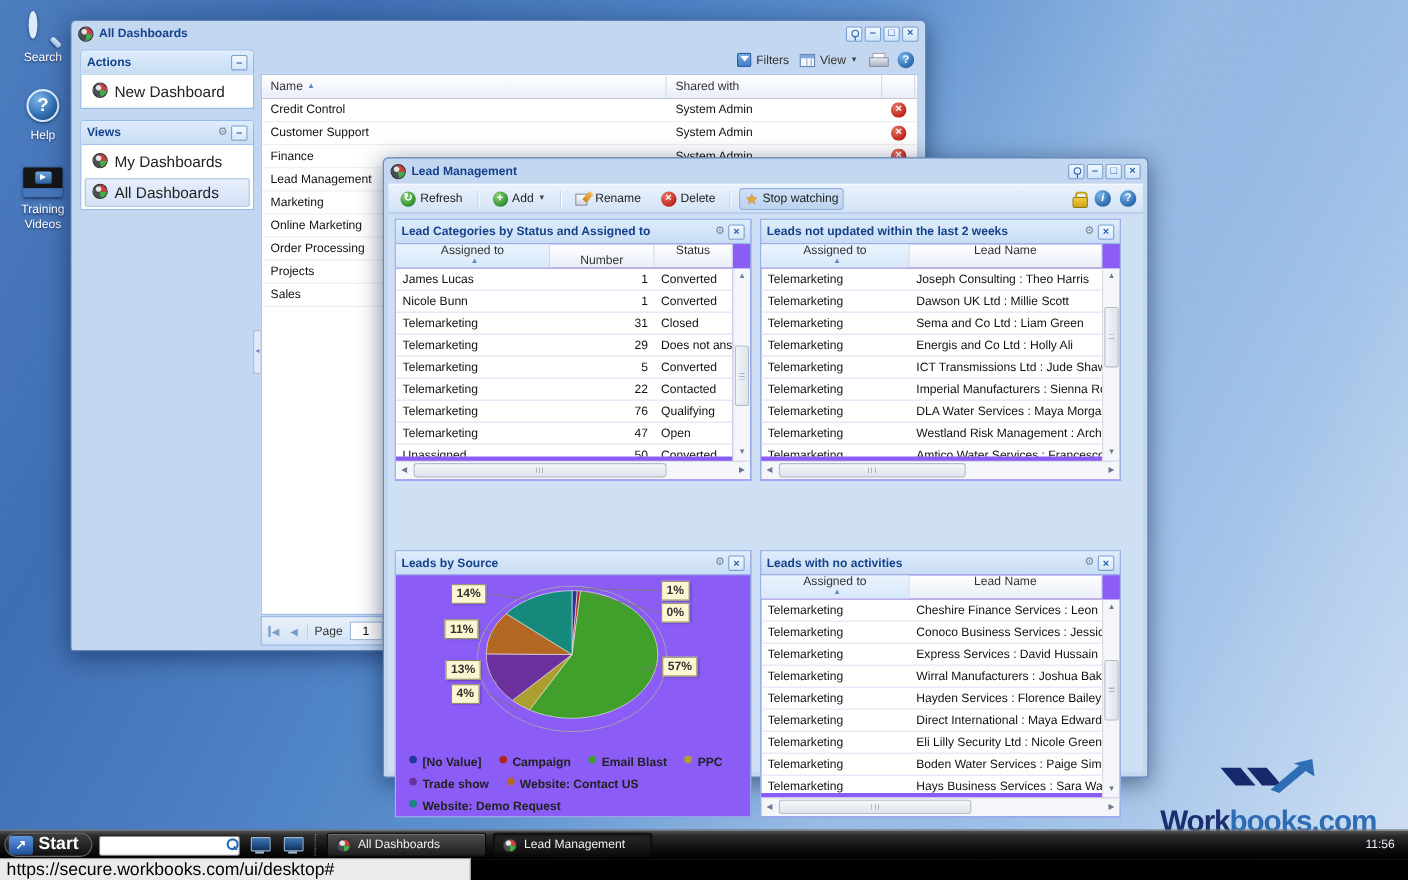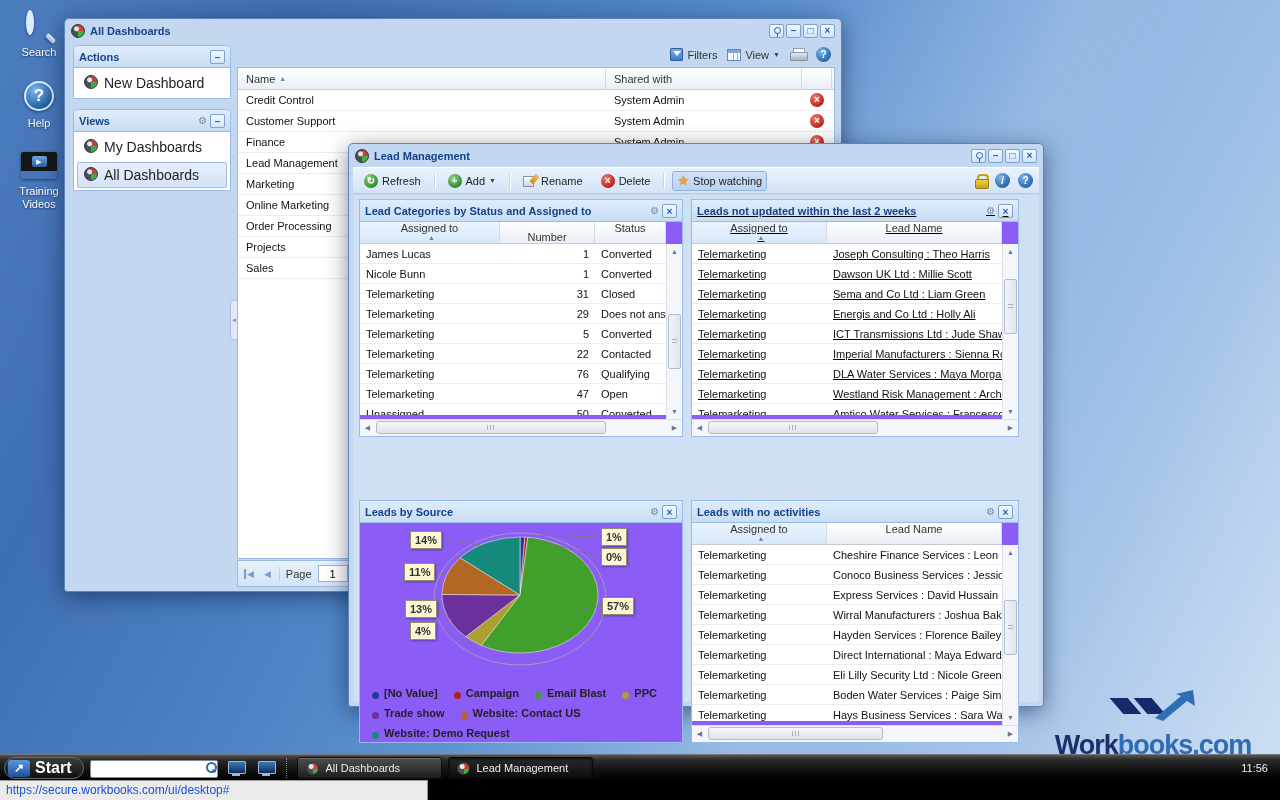--- a/index.html
+++ b/index.html
@@ -107,56 +107,56 @@
   .ic-rename::after { content:""; position:absolute; right:0; top:0; width:5px; height:10px; background:linear-gradient(#f4c05a,#c9871f); transform:rotate(40deg); border-radius:1px; }
   .ic-star { color:#f0a822; font-size:13px; line-height:14px; text-shadow:0 0 1px #a33; }
   .lm-right { margin-left:auto; display:flex; align-items:center; gap:8px; }
   .ic-lock { width:12px; height:13px; position:relative; }
   .ic-lock::before { content:""; position:absolute; left:2px; top:0; width:8px; height:7px; border:2px solid #c9a10e; border-bottom:none; border-radius:4px 4px 0 0; }
   .ic-lock::after { content:""; position:absolute; left:0; top:5px; width:12px; height:8px; background:linear-gradient(#f5cc45,#cfa512); border:1px solid #9a7a0a; border-radius:2px; }
   .ic-info { width:15px; height:15px; border-radius:50%; background:radial-gradient(circle at 35% 30%, #7db6ec, #2f6eb0 65%, #1c4e8f); color:#fff; font-size:10px; font-weight:bold; font-style:italic; text-align:center; line-height:15px; }
   .lm-content { position:absolute; left:4px; right:4px; top:51px; bottom:4px; background:#cfe0f5; }
   .lm-panel { position:absolute; }
   .p-cat { left:6px; top:4px; width:324px; height:238px; }
-  .p-nup { left:338px; top:4px; width:328px; height:238px;text-decoration:underline; }
+  .p-nup { left:338px; top:4px; width:328px; height:238px; }
   .p-src { left:6px; top:305px; width:324px; height:243px; }
   .p-noact { left:338px; top:305px; width:328px; height:243px; }
   .p-cat .c1{ width:140px; } .p-cat .c2{ width:95px; } .p-cat .c3{ flex:1; }
   .p-nup .c1{ width:135px; } .p-nup .c2{ flex:1; }
   .p-noact .c1{ width:135px; } .p-noact .c2{ flex:1; }
   .lm-grid-body { height:171px; overflow:hidden; margin-right:16px; }
   .lm-grid-body .grid-row { height:20px; }
   
   #pie-area { position:relative; width:320px; height:158px; }
   #pie-area svg { position:absolute; left:0; top:0; }
   .callout { position:absolute; background:#fcf7d2; border:1px solid #8f8f6e; box-shadow:1px 1px 2px rgba(0,0,0,.3); font-size:11px; font-weight:bold; color:#333; padding:0 4px; line-height:16px; }
   #pie-legend { padding:2px 0 0 12px; }
   .legend-row { display:flex; gap:16px; height:20px; align-items:center; }
-  .legend-item { display:flex; align-items:flex-end; gap:5px; font-size:11px; font-weight:bold; color:#222; }
+  .legend-item { display:flex; align-items:flex-start; gap:5px; font-size:11px; font-weight:bold; color:#222; }
   .legend-dot { width:7px; height:7px; border-radius:50%; flex:0 0 auto; }
   
   .taskbar { position:absolute; left:0; top:754px; width:1280px; height:27px; background:linear-gradient(#555 0%, #2b2b2b 18%, #101010 60%, #000 100%); border-top:1px solid #777; z-index:30; display:flex; align-items:center; gap:6px; padding:0 4px; }
   .start-btn { display:flex; align-items:center; gap:5px; background:linear-gradient(#3c3c3c,#101010); border:1px solid #6a6a6a; border-radius:11px; height:22px; padding:0 12px 0 3px; cursor:pointer; }
   .start-logo { width:22px; height:17px; border-radius:3px; background:linear-gradient(#5b97e0,#1f4f96); color:#fff; font-size:12px; font-weight:bold; text-align:center; line-height:16px; }
   .start-label { color:#fff; font-weight:bold; font-size:16px; }
   .tb-search { position:relative; }
   .tb-search input { width:128px; height:18px; border:1px solid #888; border-radius:2px; font-size:11px; padding:0 18px 0 4px; }
   .tb-lens { position:absolute; right:3px; top:3px; width:9px; height:9px; }
   .tb-lens::before { content:""; position:absolute; left:0; top:0; width:7px; height:7px; border:2px solid #2a6db8; border-radius:50%; }
   .tb-lens::after { content:""; position:absolute; right:-1px; bottom:-1px; width:4px; height:2px; background:#2a6db8; transform:rotate(45deg); }
   .mon-btn { width:24px; height:20px; position:relative; cursor:pointer; }
   .mon-btn::before { content:""; position:absolute; left:4px; top:3px; width:16px; height:11px; border:1px solid #9fb6d4; background:linear-gradient(#3e78b8,#0d2f5c); border-radius:1px; }
   .mon-btn::after { content:""; position:absolute; left:8px; bottom:2px; width:8px; height:2px; background:#9fb6d4; }
   .tb-dots { width:3px; height:20px; border-left:1px dotted #888; margin:0 2px; }
   .task-btn { display:flex; align-items:center; gap:6px; height:22px; min-width:145px; padding:0 8px; background:linear-gradient(#4e4e4e,#1d1d1d); border:1px solid #0a0a0a; border-radius:3px; color:#eee; font-size:11px; cursor:pointer; box-shadow:inset 0 1px 0 rgba(255,255,255,.18); }
   .task-btn.active { background:linear-gradient(#2a2a2a,#0c0c0c); box-shadow:inset 0 1px 3px rgba(0,0,0,.8); }
   .task-btn .gauge-icon { width:13px; height:13px; }
   .tb-clock { margin-left:auto; color:#e8eef8; font-size:11px; padding-right:8px; }
   .bottom-strip { position:absolute; left:0; top:781px; width:1280px; height:19px; background:#000; z-index:29; }
-  .status-bar { position:absolute; left:0; top:780px; width:428px; height:20px; background:#ebebeb; border-top:1px solid #9a9a9a; border-right:1px solid #9a9a9a; z-index:31; font-size:12px; color:#1d4ed8; line-height:19px; padding-left:6px; }
+  .status-bar { position:absolute; left:0; top:780px; width:428px; height:20px; background:#ebebeb; border-top:1px solid #9a9a9a; border-right:1px solid #9a9a9a; z-index:31; font-size:16px; color:#000000; line-height:19px; padding-left:6px; }
   
   .wb-logo { position:absolute; right:22px; top:688px; width:210px; text-align:center; }
   .wb-text { font-size:27px; font-weight:bold; letter-spacing:-1px; }
   .wb-text .dark { color:#1b2f6e; } .wb-text .light { color:#2e6db4; }
 </style>
 </head>
 <body>
 
 <div class="desktop">
 

